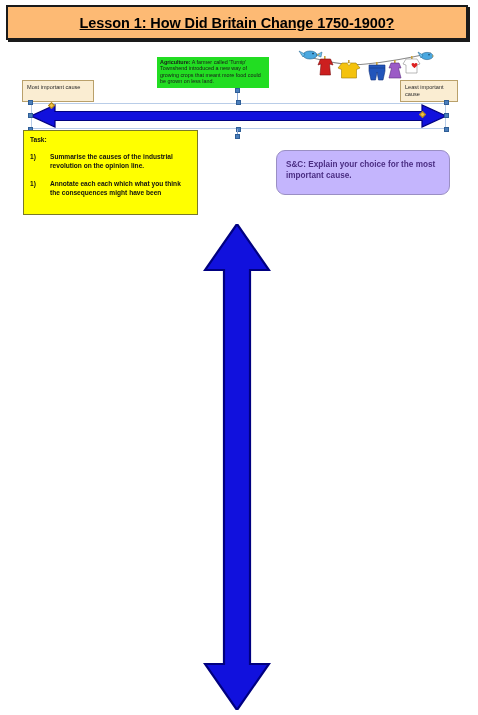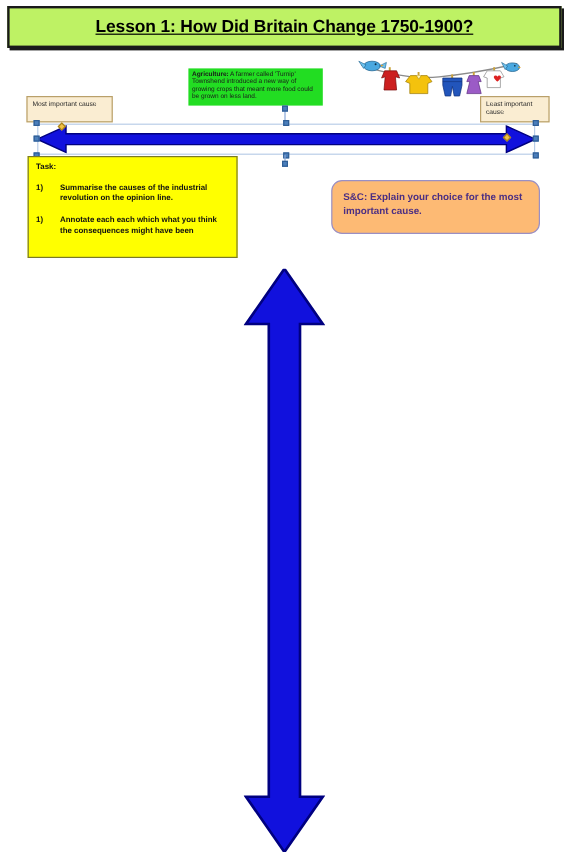--- a/index.html
+++ b/index.html
@@ -19,21 +19,21 @@
     overflow: hidden;
   }
 
   
   #title-banner {
     position: absolute;
     left: 6px;
     top: 5px;
     width: 462px;
     height: 35px;
-    background: #bef264;
+    background: #fdba74;
     border: 2px solid #1a1a1a;
     box-shadow: 2px 2px 0 #1a1a1a;
     display: flex;
     align-items: center;
     justify-content: center;
     box-sizing: border-box;
   }
   #title-text {
     font-size: 14.5px;
     font-weight: bold;
@@ -154,21 +154,21 @@
   #task-card .task-num { width: 20px; flex: 0 0 20px; }
   #task-card .task-body { flex: 1 1 auto; }
 
   
   #sc-card {
     position: absolute;
     left: 276px;
     top: 150px;
     width: 174px;
     height: 45px;
-    background: #fdba74;
+    background: #c4b5fd;
     border: 1px solid #9a8fc4;
     border-radius: 9px;
     box-sizing: border-box;
     padding: 8px 9px;
     color: #4b2e83;
     font-size: 8.2px;
     font-weight: bold;
     line-height: 11px;
   }
 

